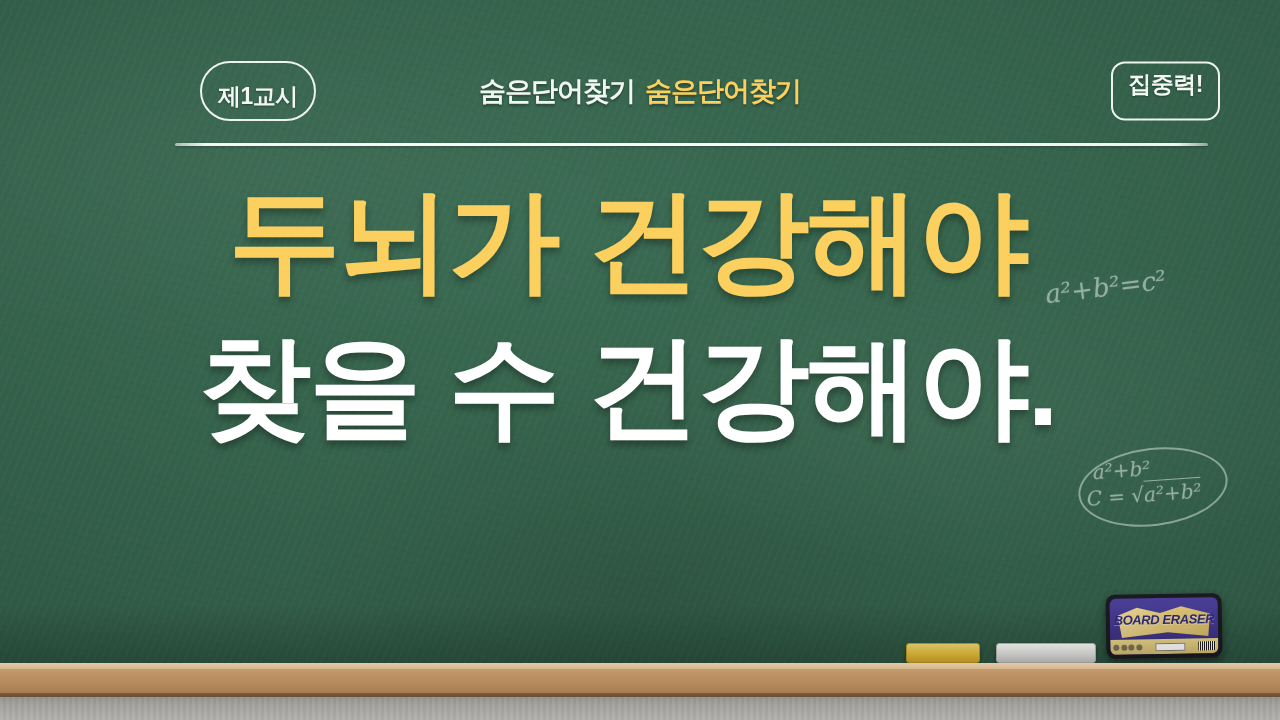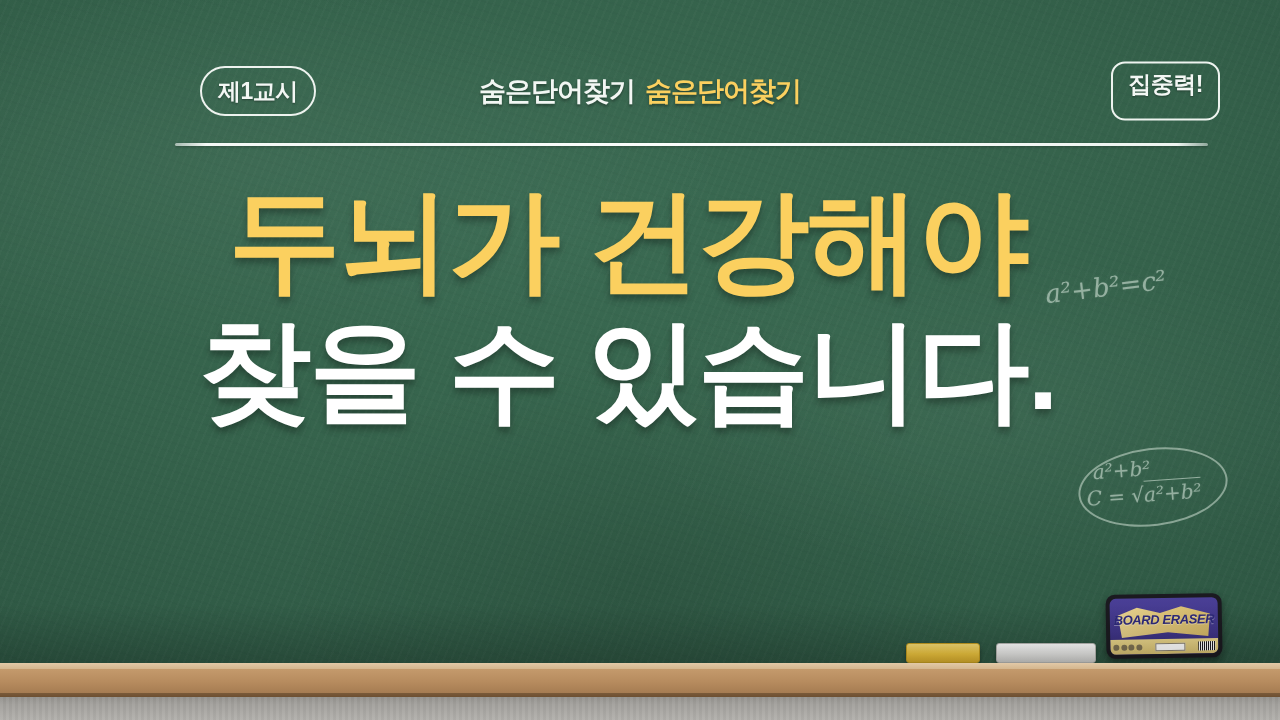--- a/index.html
+++ b/index.html
@@ -56,21 +56,21 @@
     display:flex; align-items:center; justify-content:center;
   }
   .badge {
     position:absolute; top:50%; transform:translateY(-50%);
     border:2.5px solid #eef3ef;
     color:#f3f7f4;
     font-size:23px; font-weight:700; letter-spacing:-.5px;
     line-height:1; white-space:nowrap;
     text-shadow:0 1px 2px rgba(0,0,0,.35);
   }
-  .badge-left  { left:200px;  padding:12px 16px 11px; border-radius:999px;text-align:right; }
+  .badge-left  { left:200px;  padding:22px 16px 11px; border-radius:999px;text-align:right; }
   .badge-right { right:60px;  padding:9px 15px 23px; border-radius:14px; }
 
   .header-title {
     font-size:27px; font-weight:800; letter-spacing:-1px;
     white-space:nowrap; line-height:1;
     text-shadow:0 2px 3px rgba(0,0,0,.35);
   }
   .ht-white { color:#f2f6f3; }
   .ht-yellow{ color:#fbd05f; margin-left:10px; }
 
@@ -78,21 +78,21 @@
     position:absolute; left:175px; top:143px; width:1033px; height:3px;
     background:linear-gradient(90deg, rgba(255,255,255,.55) 0%, #f4f8f5 3%, #fbfdfb 50%, #eef4f0 97%, rgba(255,255,255,.45) 100%);
     border-radius:2px;
     box-shadow:0 1px 3px rgba(0,0,0,.25);
   }
 
   
   .headline {
     position:absolute; left:0; top:176px; width:1256px;
     display:flex; flex-direction:column; align-items:center;
-    gap:0;
+    gap:16px;
   }
   .line {
     font-size:112px;
     font-weight:900;
     letter-spacing:-2px;
     line-height:1.16;
     white-space:nowrap;
     text-shadow:0 5px 7px rgba(0,0,0,.30);
   }
   .line-1 { color:#fbd05f; }
@@ -217,21 +217,21 @@
         <span class="ht-white">숨은단어찾기</span><span class="ht-yellow">숨은단어찾기</span>
       </div>
 
       <div class="badge badge-right">집중력!</div>
     </div>
 
     <div class="rule"></div>
 
     <div class="headline">
       <div class="line line-1">두뇌가 건강해야</div>
-      <div class="line line-2">찾을 수 있습니다.</div>
+      <div class="line line-2">찾을 수 건강해야.</div>
     </div>
 
     <div class="chalk chalk-eq1">a²+b²=c²</div>
 
     <div class="chalk-group">
       <div class="chalk-ellipse"></div>
       <div class="chalk chalk-eq2">a²+b²</div>
       <div class="chalk chalk-eq3">
         <span>C =</span>
         <span>√</span><span class="sqrt-bar">a²+b²</span>

